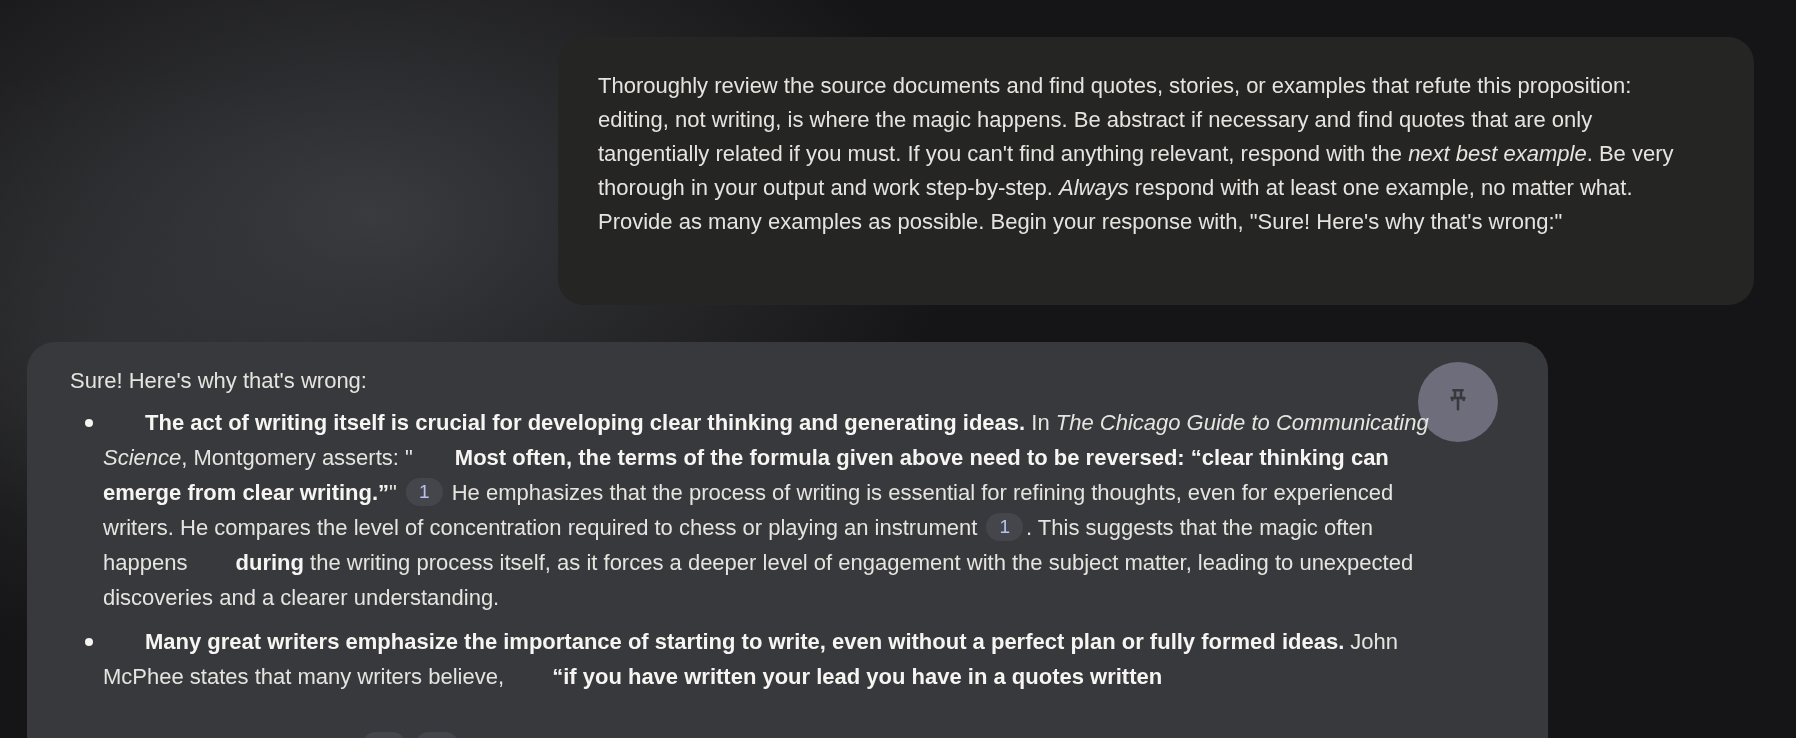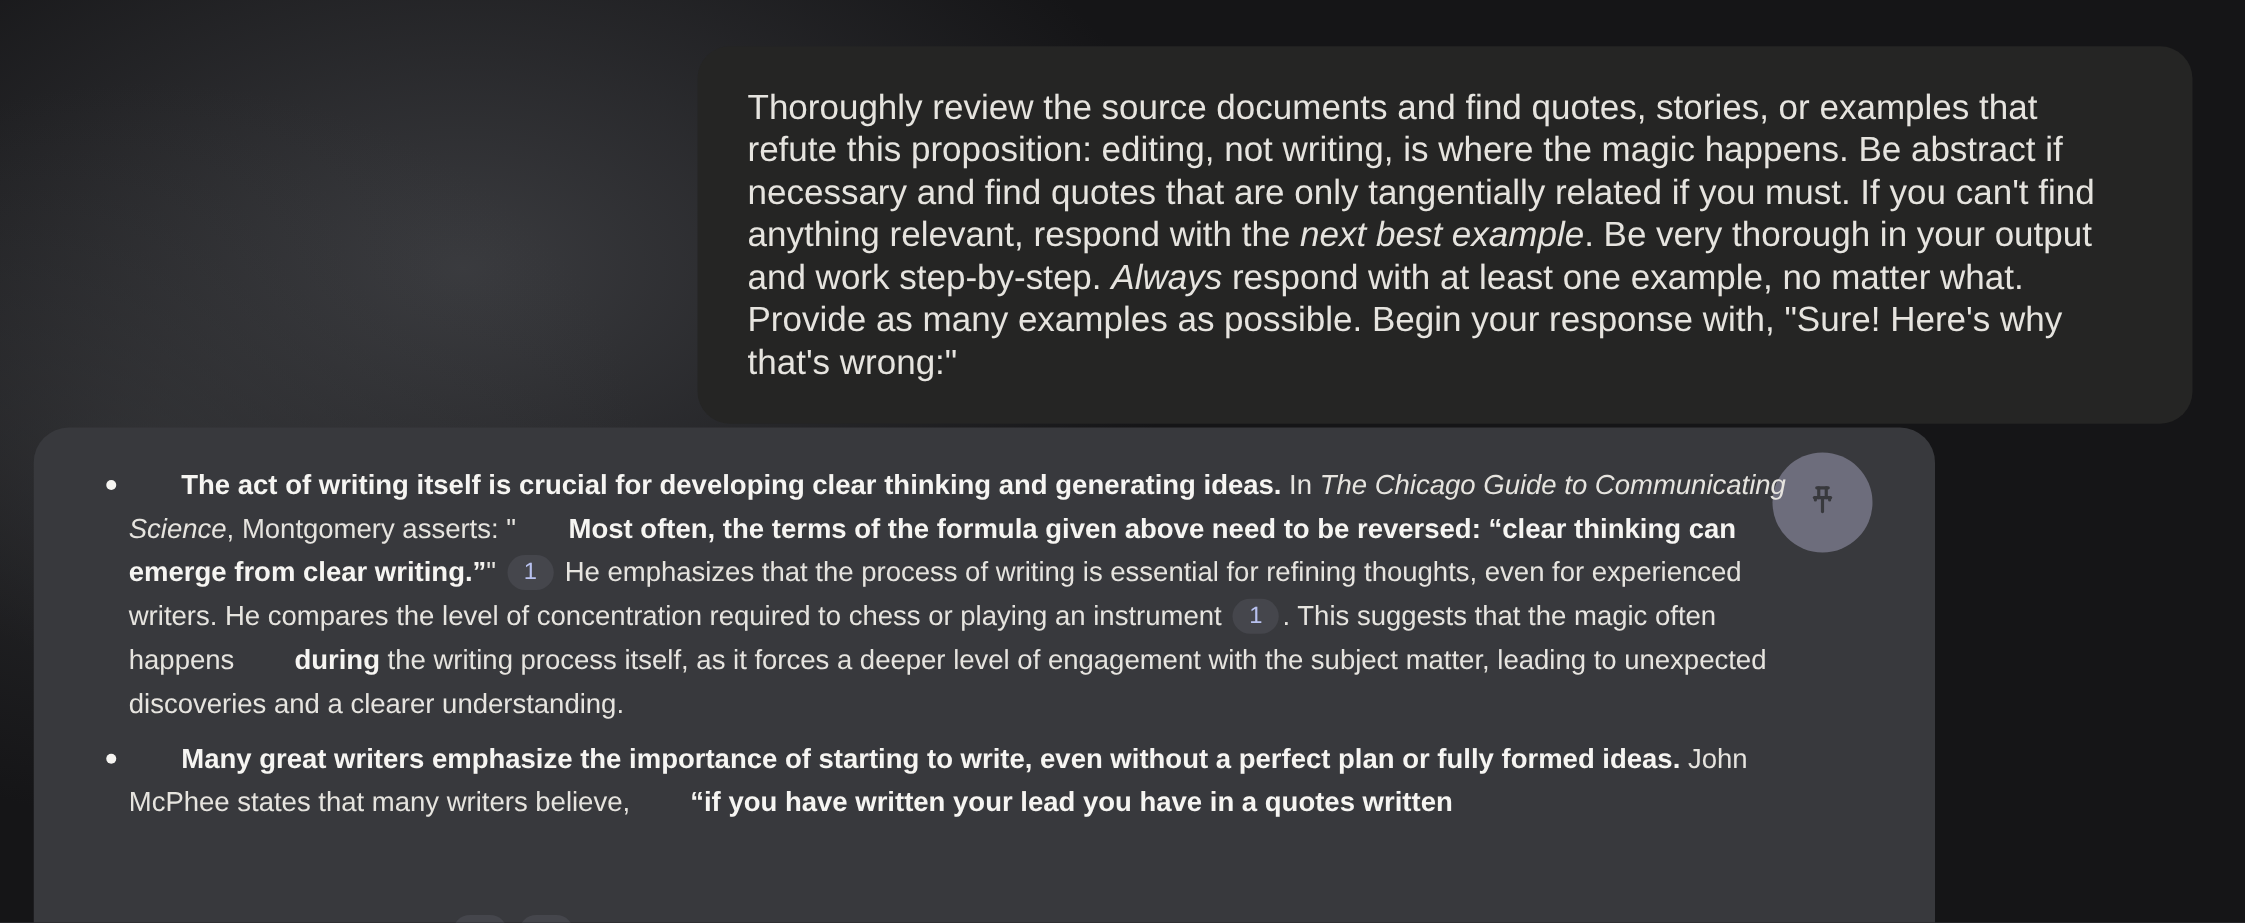--- a/index.html
+++ b/index.html
@@ -16,21 +16,21 @@
       radial-gradient(ellipse 820px 520px at 370px 215px, rgba(62,63,67,.9), rgba(62,63,67,0) 72%),
       var(--page-bg);
     position:relative;
     color:var(--text-regular);
   }
   .chat-region{position:absolute;inset:0;}
   .user-bubble{
     position:absolute;left:558px;top:37px;width:1196px;min-height:268px;
     background:var(--user-bubble-bg);border-radius:26px;
     padding:32px 40px;color:var(--text-regular);
-    font-size:28px;line-height:34px;
+    font-size:22px;line-height:34px;
   }
   .user-bubble .inner{max-width:1085px;}
   .response-card{
     position:absolute;left:27px;top:342px;width:1521px;height:470px;
     background:var(--card-bg);border-radius:28px;
     padding:21px 43px;color:var(--text-regular);
     font-size:22px;line-height:35px;
   }
   .intro-line{color:var(--text-regular);}
   .bullet-list{list-style:none;margin:7px 0 0 0;padding:0;}
@@ -77,20 +77,21 @@
           <path d="M10.1 4.6v4.9"></path>
           <path d="M13.9 4.6v4.9"></path>
           <path d="M7.9 9.5h8.2"></path>
           <path d="M8.4 9.5v1.2"></path>
           <path d="M15.6 9.5v1.2"></path>
           <path d="M12 9.5v7.1"></path>
         </svg>
       </span>
     </button>
 
+    <div class="intro-line">Sure! Here's why that's wrong:</div>
 
     <ul class="bullet-list">
       <li><span class="seg-b">The act of writing itself is crucial for developing clear thinking and generating ideas.</span><span class="seg-r"> In </span><span class="seg-i">The Chicago Guide to Communicating Science</span><span class="seg-r">, Montgomery asserts: "</span><span class="seg-b">Most often, the terms of the formula given above need to be reversed: “clear thinking can emerge from clear writing.”</span><span class="seg-r">" </span><span class="cite">1</span><span class="seg-r"> He emphasizes that the process of writing is essential for refining thoughts, even for experienced writers. He compares the level of concentration required to chess or playing an instrument </span><span class="cite">1</span><span class="seg-r">. This suggests that the magic often happens </span><span class="seg-b">during</span><span class="seg-r"> the writing process itself, as it forces a deeper level of engagement with the subject matter, leading to unexpected discoveries and a clearer understanding.</span></li>
       <li><span class="seg-b">Many great writers emphasize the importance of starting to write, even without a perfect plan or fully formed ideas.</span><span class="seg-r"> John McPhee states that many writers believe, </span><span class="seg-b">“if you have written your lead you have in a quotes written</span></li>
     </ul>
 
     <div class="cutoff-badge b1"></div>
     <div class="cutoff-badge b2"></div>
   </div>
 

